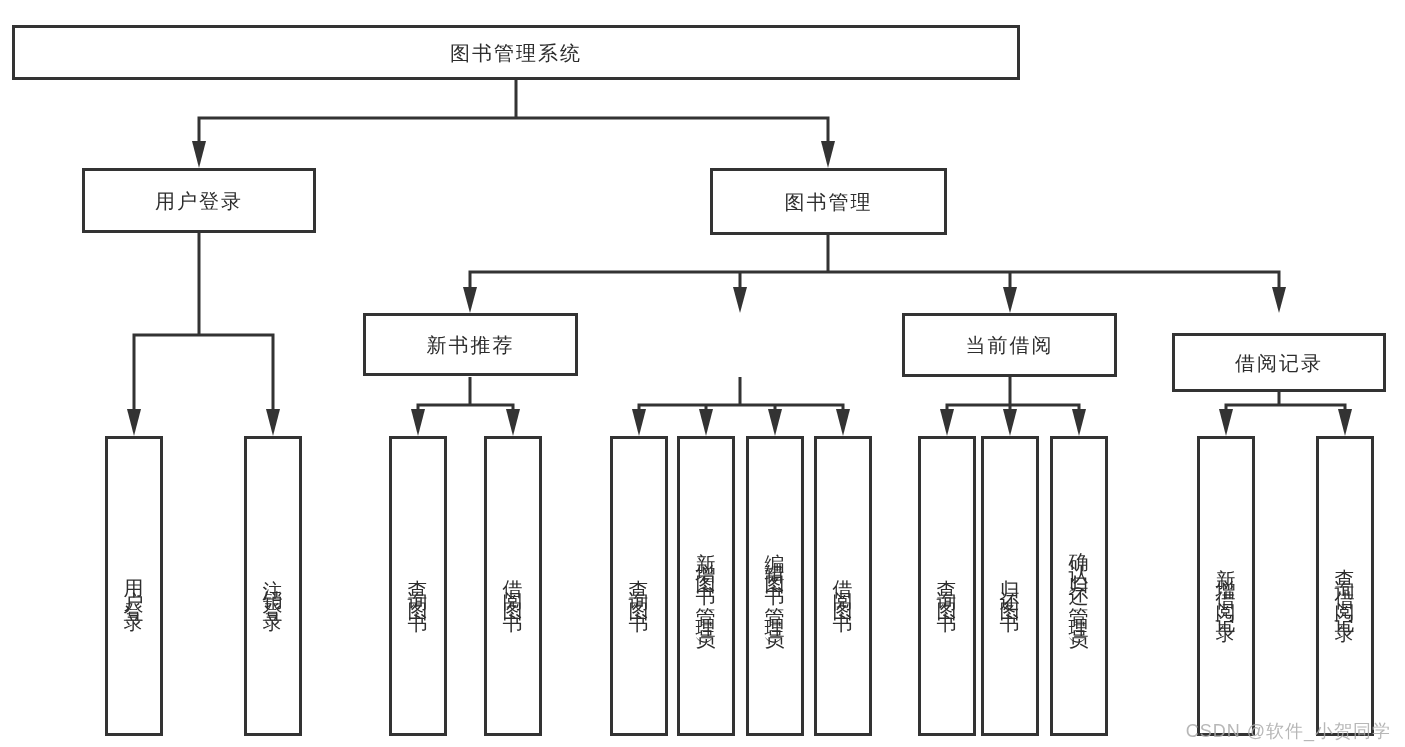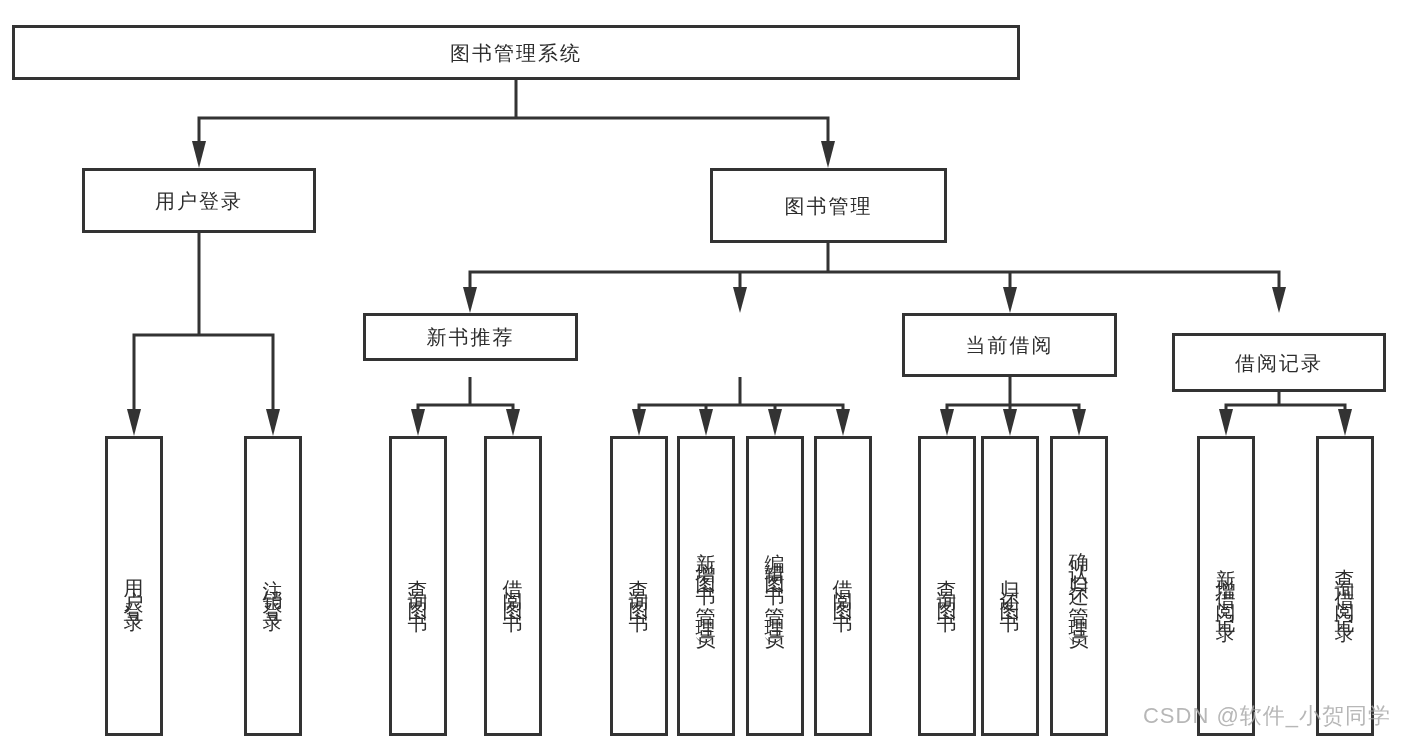--- a/index.html
+++ b/index.html
@@ -56,44 +56,44 @@
     writing-mode: vertical-rl;
     text-orientation: mixed;
     font-size: 20px;
     letter-spacing: 11px;
     line-height: 1;
     white-space: nowrap;
   }
   
   .n-root           { left: 12px;   top: 13px;  width: 1008px; height: 55px; margin-top: 12px; }
   .n-user-login     { left: 82px;   top: 168px; width: 234px;  height: 65px; }
-  .n-book-mgmt      { left: 710px;  top: 168px; width: 237px;  height: 75px; }
-  .n-new-book       { left: 363px;  top: 313px; width: 215px;  height: 48px; text-align: right; }
+  .n-book-mgmt      { left: 710px;  top: 168px; width: 237px;  height: 67px; }
+  .n-new-book       { left: 363px;  top: 313px; width: 215px;  height: 63px; text-align: right; }
   .n-book-borrow    { left: 633px;  top: 313px; width: 215px;  height: 64px; }
   .n-current-borrow { left: 902px;  top: 313px; width: 215px;  height: 64px; text-align: center; }
   .n-borrow-records { left: 1172px; top: 313px; width: 214px;  height: 59px; margin-top: 20px; }
   
   .lf-1  { left: 105px; }
   .lf-2  { left: 244px; }
   .lf-3  { left: 389px; }
   .lf-4  { left: 484px; }
   .lf-5  { left: 610px; }
   .lf-6  { left: 677px; }
   .lf-7  { left: 746px; }
   .lf-8  { left: 814px; }
   .lf-9  { left: 918px; }
   .lf-10 { left: 981px; }
   .lf-11 { left: 1050px; }
   .lf-12 { left: 1197px; }
   .lf-13 { left: 1316px; }
   .watermark {
     position: absolute;
     right: 14px;
-    bottom: 16px;
-    font-size: 22px;
+    bottom: 4px;
+    font-size: 18px;
     letter-spacing: 1px;
     color: #ababab;
     opacity: 0.85;
     white-space: nowrap;
   }
 </style>
 </head>
 <body>
 
 <div class="canvas">

